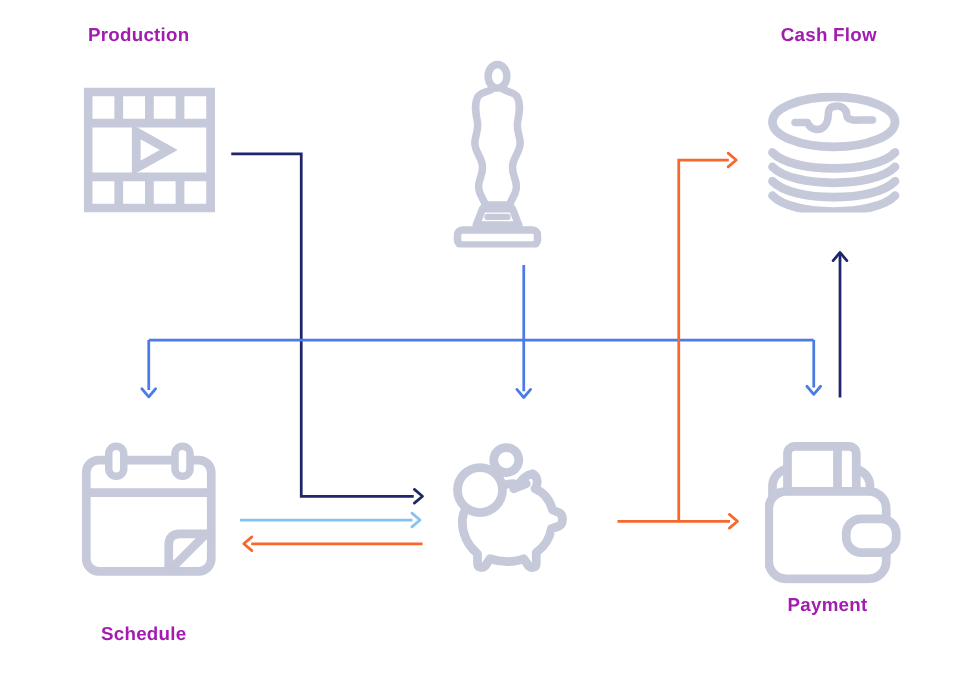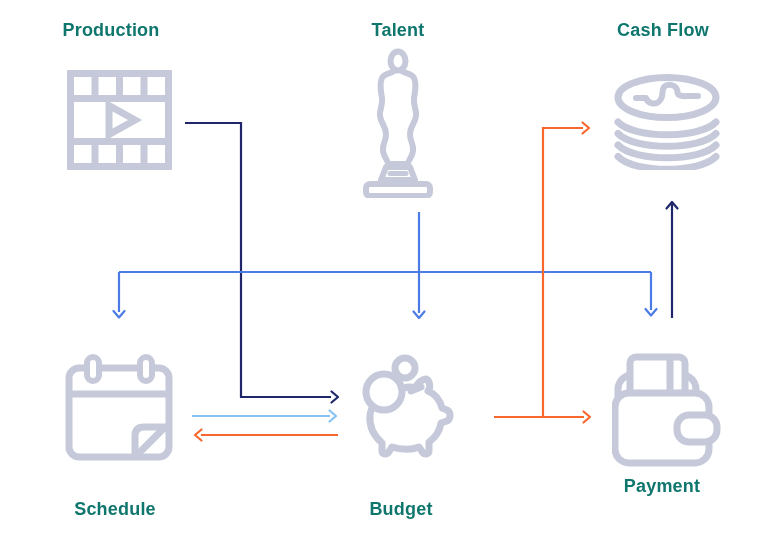--- a/index.html
+++ b/index.html
@@ -2,36 +2,34 @@
 <html><head>
 <meta charset="utf-8">
 <style>
   html,body{margin:0;padding:0;background:#ffffff;}
   .canvas{
     position:relative;width:768px;height:545px;background:#ffffff;
     overflow:hidden;font-family:"Liberation Sans",sans-serif;
   }
   .node-label{
     position:absolute;width:160px;text-align:center;
-    font-weight:700;font-size:18px;line-height:1.2;
-    color:#0f766e;letter-spacing:.2px;
+    font-weight:700;font-size:15px;line-height:1.2;
+    color:#a21caf;letter-spacing:.2px;
   }
   .icon{position:absolute;}
   svg{display:block;}
 </style>
 </head>
 <body>
 
 <div class="canvas">
 
   <div class="node-label" style="left:31px;top:20px">Production</div>
-  <div class="node-label" style="left:318px;top:20px">Talent</div>
   <div class="node-label" style="left:583px;top:20px">Cash Flow</div>
   <div class="node-label" style="left:35px;top:499px">Schedule</div>
-  <div class="node-label" style="left:321px;top:499px">Budget</div>
   <div class="node-label" style="left:582px;top:476px">Payment</div>
 
   <svg class="icon" style="left:67px;top:70px" width="105" height="100" viewBox="0 0 105 100">
     <g fill="none" stroke-width="7" stroke="#c5c9d9">
       <rect x="3.5" y="3.5" width="98" height="93"></rect>
       <path d="M3.5,28.5 H101.5 M3.5,71.5 H101.5 M28,3.5 V28.5 M52.5,3.5 V28.5 M77,3.5 V28.5 M28,71.5 V96.5 M52.5,71.5 V96.5 M77,71.5 V96.5"></path>
       <path d="M42,35.5 L68,50 L42,64.5 Z"></path>
     </g>
   </svg>
 

